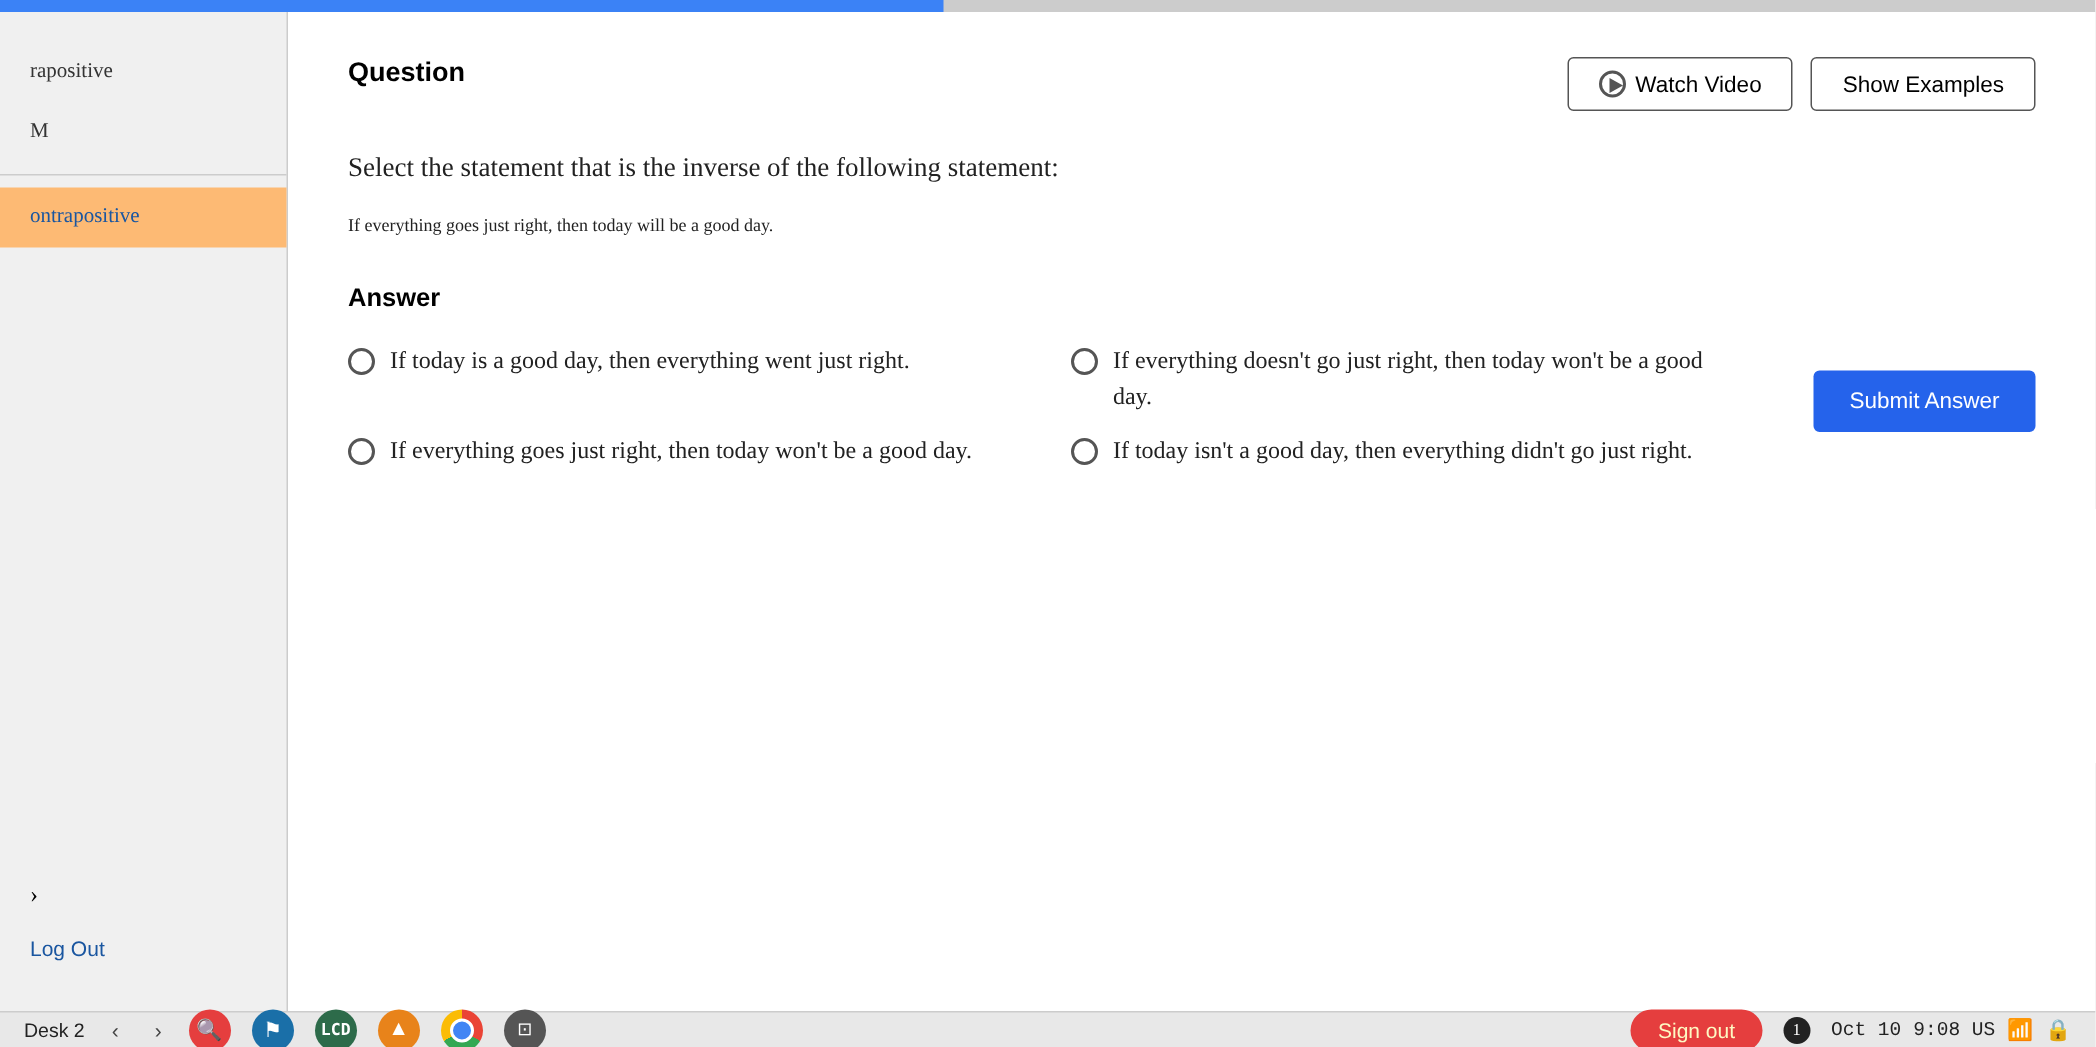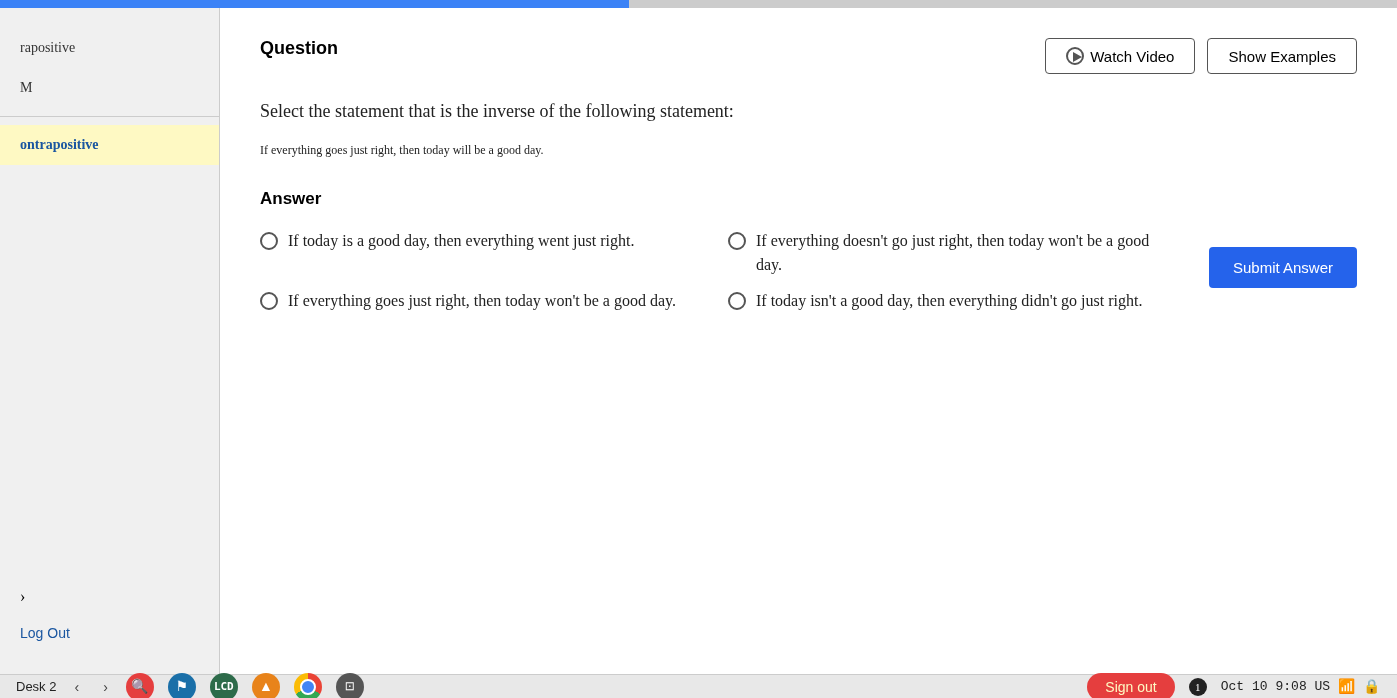--- a/index.html
+++ b/index.html
@@ -28,38 +28,38 @@
 
     
     .main-layout {
       display: flex;
       flex: 1;
       overflow: hidden;
     }
 
     
     .sidebar {
-      width: 220px;
+      width: 192px;
       background: #f0f0f0;
       border-right: 1px solid #ccc;
       padding: 20px 0;
       display: flex;
       flex-direction: column;
       flex-shrink: 0;
     }
     .sidebar-item {
       padding: 12px 20px;
       font-size: 14px;
       color: #333;
       cursor: pointer;
     }
     .sidebar-item.active {
-      background: #fef9c3;
+      background: #fdba74;
       color: #1a56a0;
-      font-weight: bold;
+      font-weight: normal;
     }
     .sidebar-divider {
       border: none;
       border-top: 1px solid #ccc;
       margin: 8px 0;
     }
     .sidebar-bottom {
       margin-top: auto;
       padding: 12px 20px;
     }

